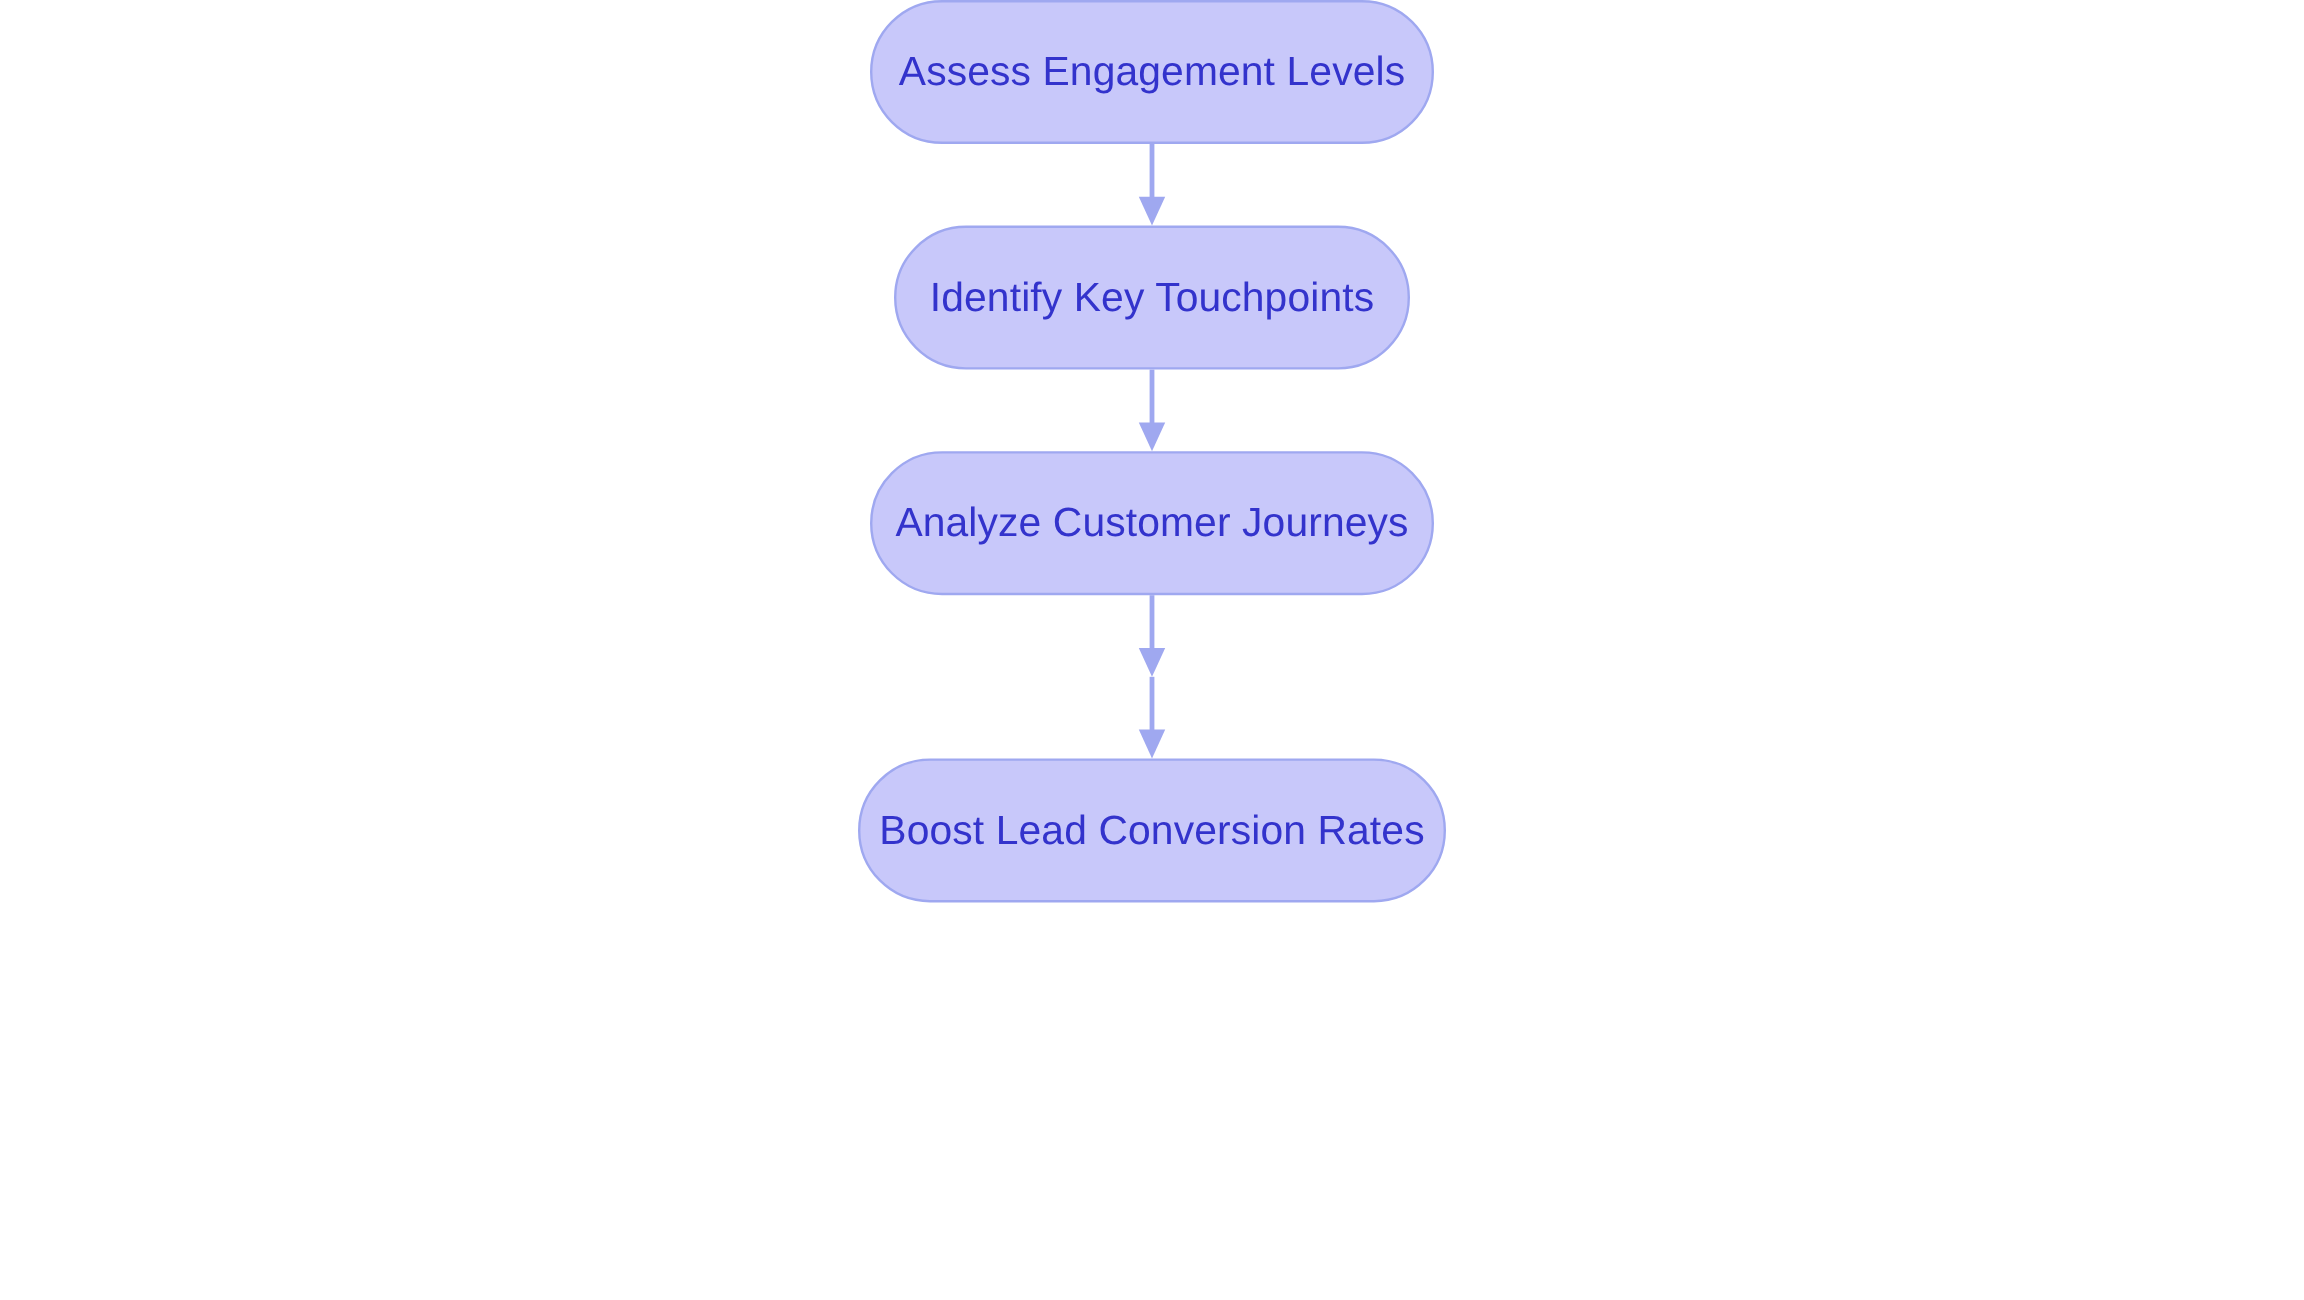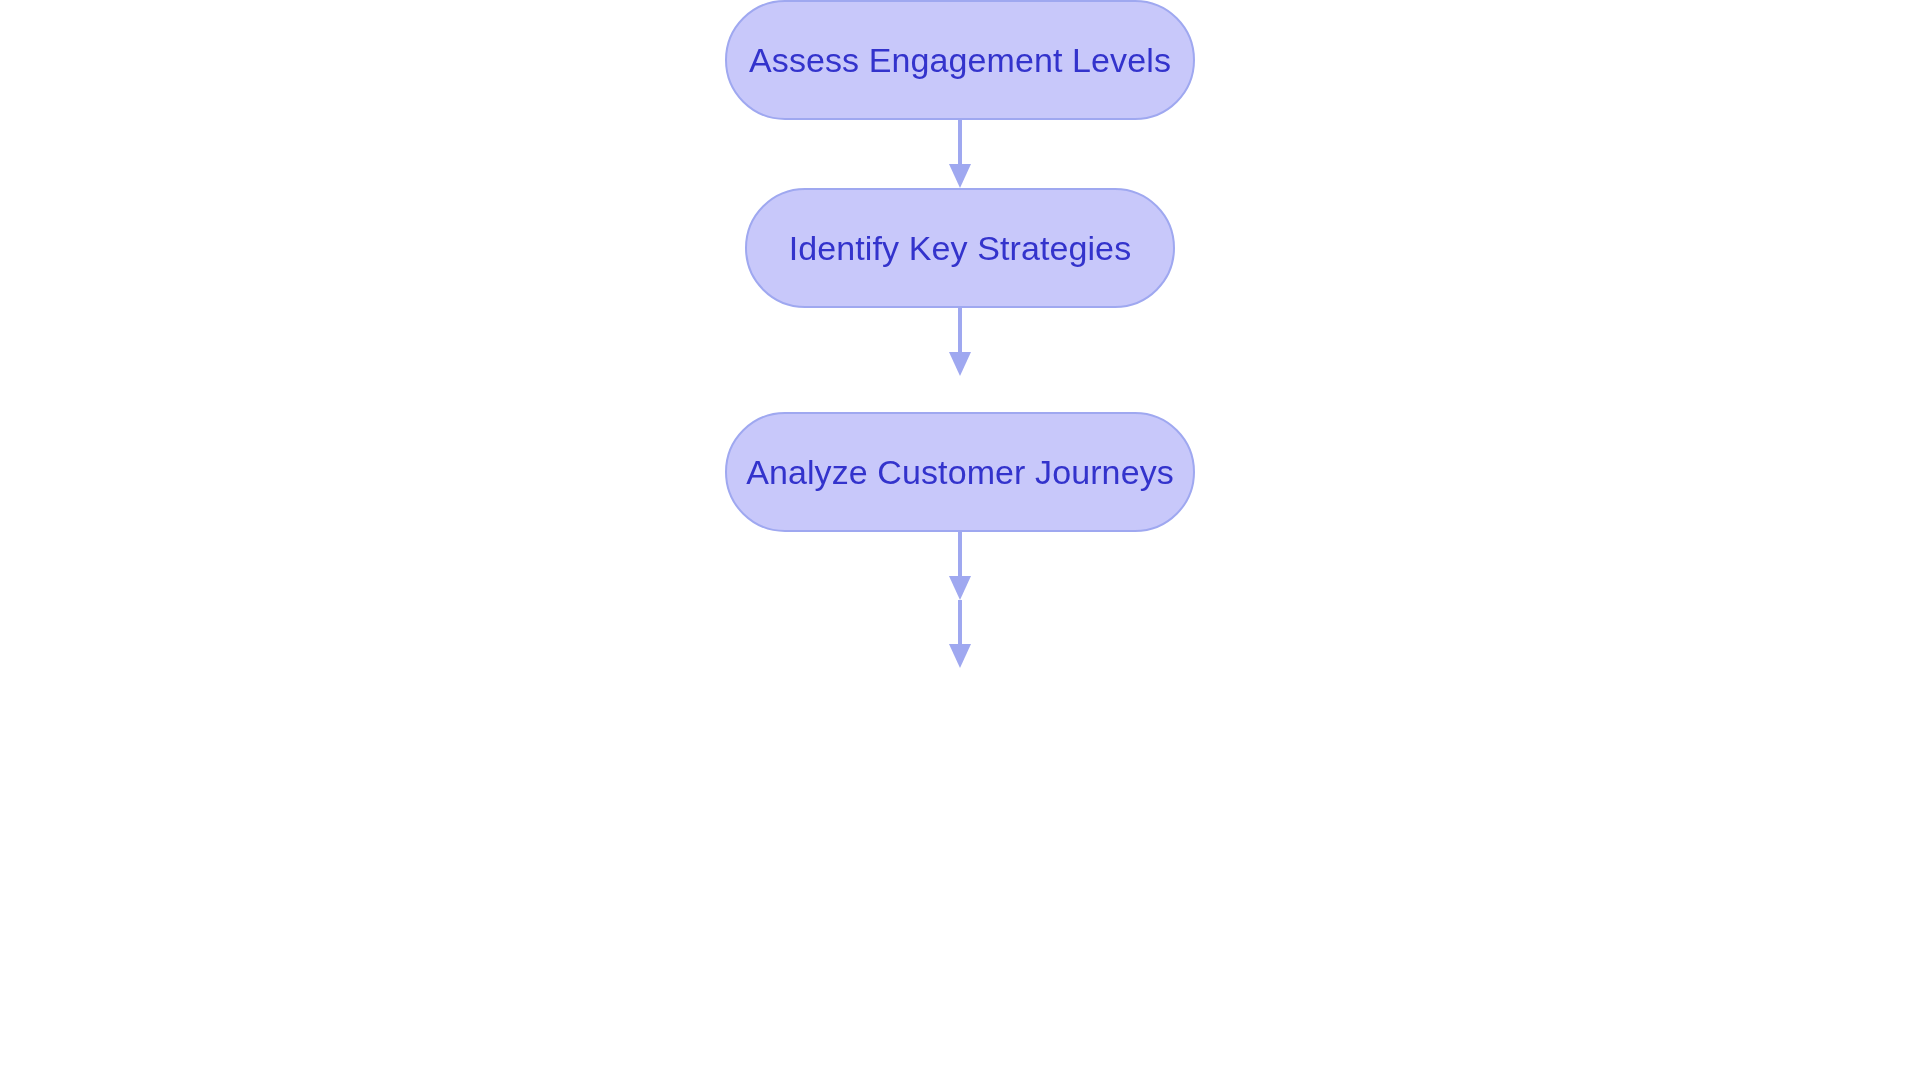--- a/index.html
+++ b/index.html
@@ -53,21 +53,21 @@
     line-height: 1;
     color: #3333cc;
     white-space: nowrap;
     letter-spacing: 0.1px;
     font-weight: 400;
   }
 
   
   .node-w-0 { width: 470px; }
   .node-w-1 { width: 430px; }
-  .node-w-2 { width: 470px; margin-top: 36px; }
+  .node-w-2 { width: 470px; }
   .node-w-3 { width: 560px; }
   .node-w-4 { width: 490px; }
 
   
   .flow-connector {
     width: 26px;
     height: 68px;
     position: relative;
     flex: none;
   }
@@ -101,21 +101,21 @@
     <div class="flow-node node-w-0">
       <span class="flow-node-label">Assess Engagement Levels</span>
     </div>
 
     <div class="flow-connector">
       <div class="connector-line"></div>
       <div class="connector-arrowhead"></div>
     </div>
 
     <div class="flow-node node-w-1">
-      <span class="flow-node-label">Identify Key Strategies</span>
+      <span class="flow-node-label">Identify Key Touchpoints</span>
     </div>
 
     <div class="flow-connector">
       <div class="connector-line"></div>
       <div class="connector-arrowhead"></div>
     </div>
 
     <div class="flow-node node-w-2">
       <span class="flow-node-label">Analyze Customer Journeys</span>
     </div>
@@ -124,15 +124,18 @@
       <div class="connector-line"></div>
       <div class="connector-arrowhead"></div>
     </div>
 
 
     <div class="flow-connector">
       <div class="connector-line"></div>
       <div class="connector-arrowhead"></div>
     </div>
 
+    <div class="flow-node node-w-4">
+      <span class="flow-node-label">Boost Lead Conversion Rates</span>
+    </div>
 
   </div>
 </div>
 
 </body></html>

